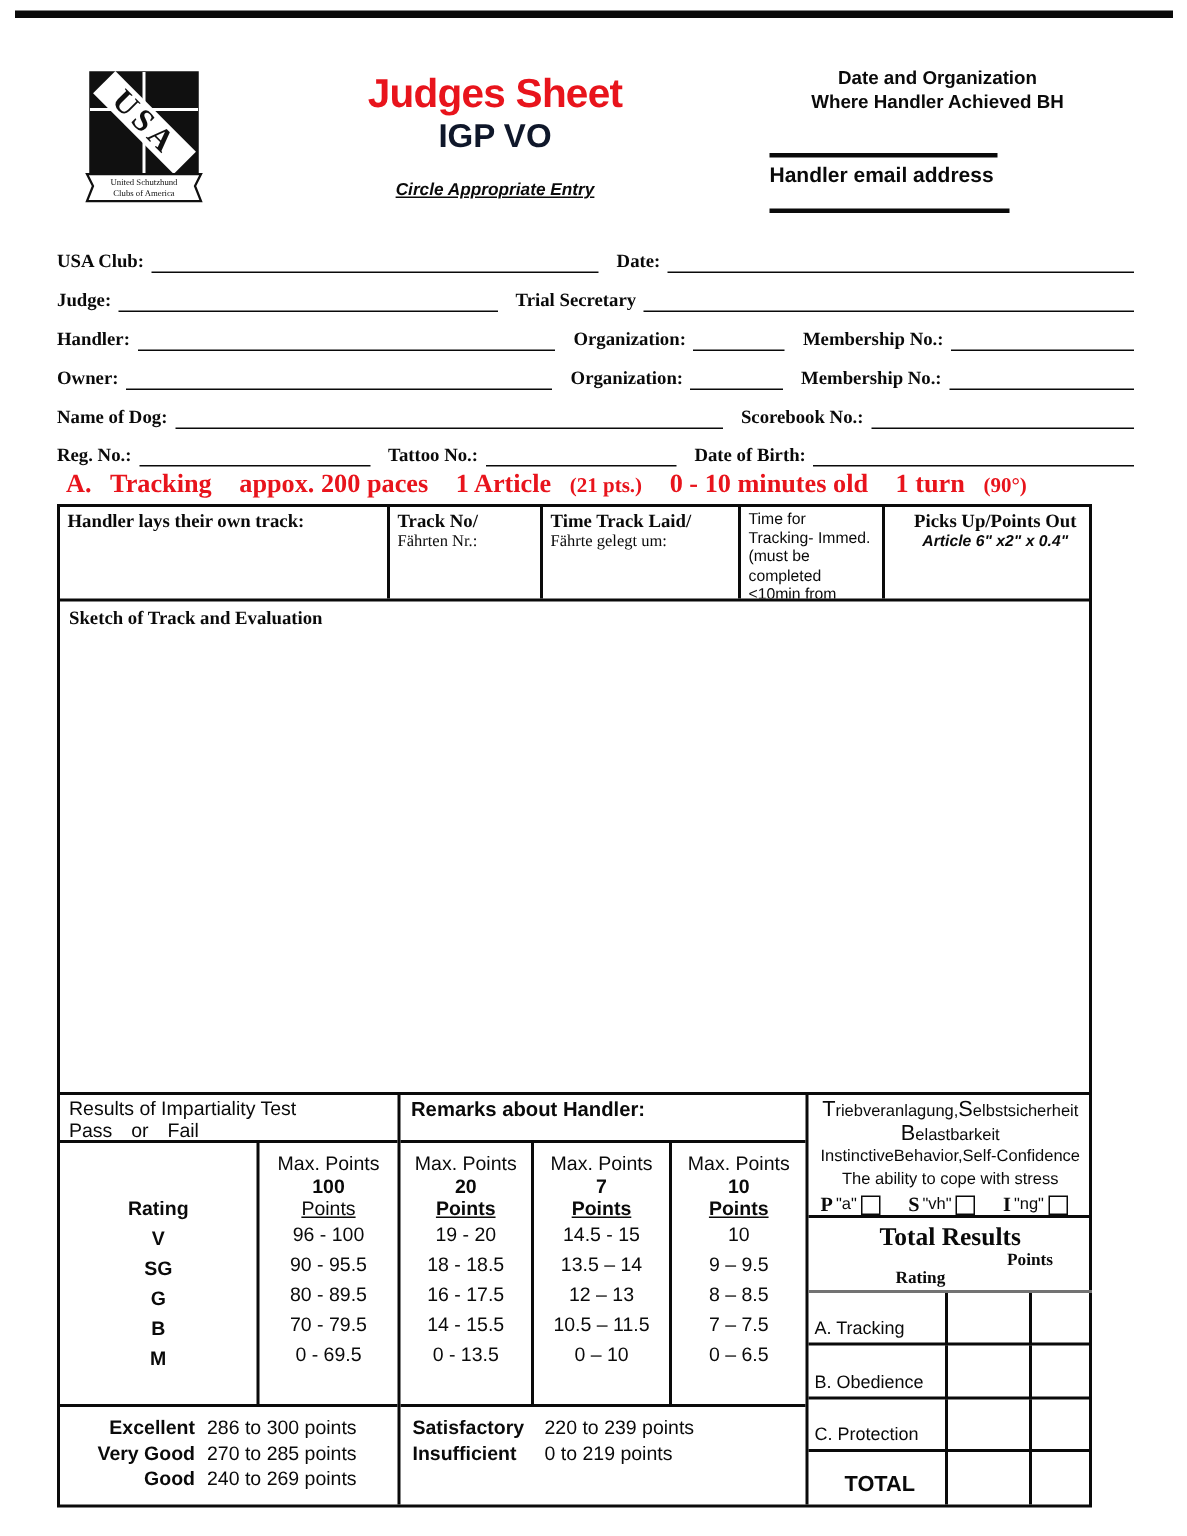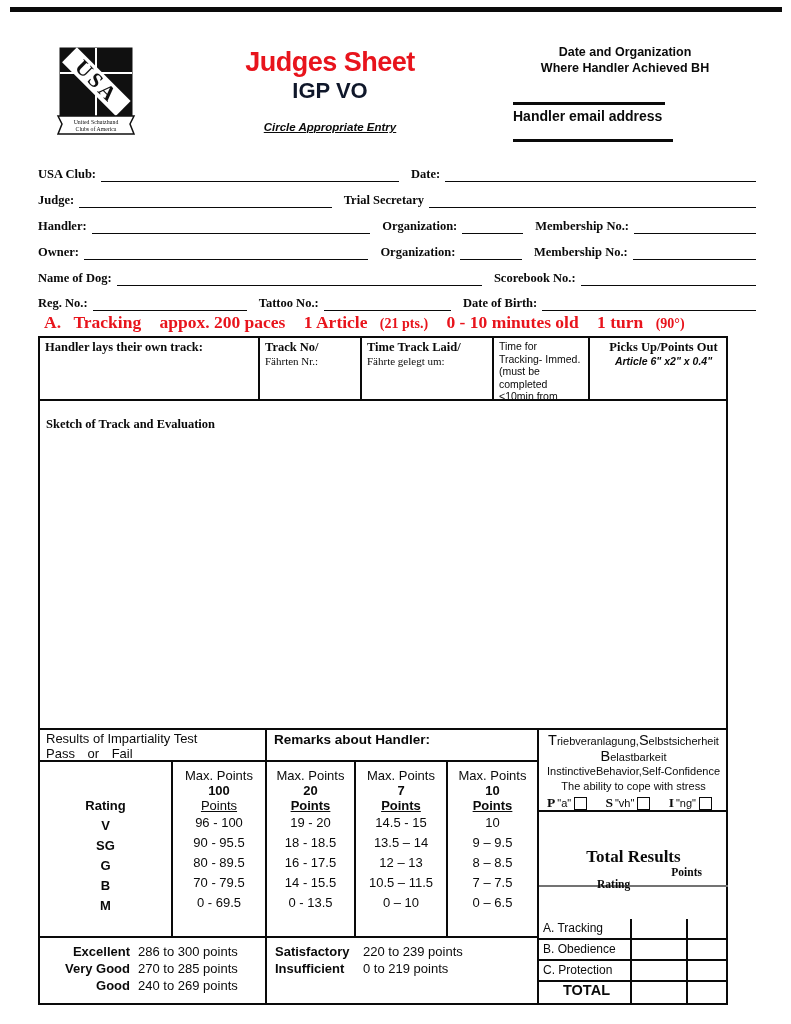--- a/index.html
+++ b/index.html
@@ -43,21 +43,21 @@
   .thead { display:flex; height:63px; border-bottom:2px solid #0a0a0a; }
   .tc { border-right:2px solid #0a0a0a; padding:2px 5px; font:bold 12.5px/15px "Liberation Serif", serif; overflow:hidden; }
   .tc:last-child { border-right:none;padding-left:16px; }
   .tc .sub { font:normal 11px/13px "Liberation Serif", serif; }
   .tc1 { width:220px; }
   .tc2 { width:102px; }
   .tc3 { width:132px; }
   .tc4 { width:96px; font:normal 10.5px/12.5px "Liberation Sans", sans-serif; }
   .tc5 { flex:1; text-align:center; }
   .tc5 .art { font:bold italic 10.5px/13px "Liberation Sans", sans-serif; }
-  .sketch { flex:1; padding:16px 6px; font:bold 12.5px "Liberation Serif", serif; }
+  .sketch { flex:1; padding:4px 6px; font:bold 12.5px "Liberation Serif", serif; }
 
   
   .bottom { position:absolute; left:38px; top:728px; width:690px; height:277px; border:2px solid #0a0a0a; }
   .lbox { position:absolute; left:0; top:0; width:227px; height:100%; border-right:2px solid #0a0a0a; display:flex; flex-direction:column; }
   .lhead { height:32px; border-bottom:2px solid #0a0a0a; padding:1px 0 0 6px; font:13px/15px "Liberation Sans", sans-serif; }
   .ws { word-spacing:9px; }
   .lbody { flex:1; display:flex; font:13px "Liberation Sans", sans-serif; }
   .ratcol { width:133px; border-right:2px solid #0a0a0a; text-align:center; padding-top:34px; line-height:20px; font-weight:bold; }
   .ptscol { flex:1; text-align:center; padding-top:6px; }
   .ptscol .h { line-height:15px; }
@@ -73,21 +73,21 @@
   .mbody { flex:1; display:flex; font:13px "Liberation Sans", sans-serif; text-align:center; }
   .mcol { padding-top:6px; }
   .mcol .h { line-height:15px; }
   .mc1 { width:89px; border-right:2px solid #0a0a0a; }
   .mc2 { width:92px; border-right:2px solid #0a0a0a; }
   .mc3 { flex:1; }
   .bandM { height:67px; border-top:2px solid #0a0a0a; padding:5px 0 0 8px; font:13px/17px "Liberation Sans", sans-serif; }
   .bandM .r { display:flex; }
   .bandM .bl { width:88px; font-weight:bold; }
 
-  .rbox { position:absolute; left:499px; top:0; width:189px; height:100%; display:flex; flex-direction:column;gap:32px; }
+  .rbox { position:absolute; left:499px; top:0; width:189px; height:100%; display:flex; flex-direction:column; }
   .german { height:82px; border-bottom:2px solid #0a0a0a; font:11px/14.5px "Liberation Sans", sans-serif; text-align:center; padding-top:3px; }
   .bigcap { font-size:14.5px; }
   .checksrow { display:flex; justify-content:space-between; align-items:center; padding:2px 16px 0 8px; }
   .chk { display:flex; align-items:center; }
   .chk .letter { font:bold 13.5px "Liberation Serif", serif; margin-right:2px; }
   .chk .cl { font:11px "Liberation Sans", sans-serif; }
   .box { width:13px; height:13px; border:1.5px solid #0a0a0a; margin-left:3px; display:inline-block; }
 
   .tr-head { height:50px; border-bottom:2px solid #737373; position:relative; }
   .tr-title { text-align:center; font:bold 17px/22px "Liberation Serif", serif; padding-top:2px; }

